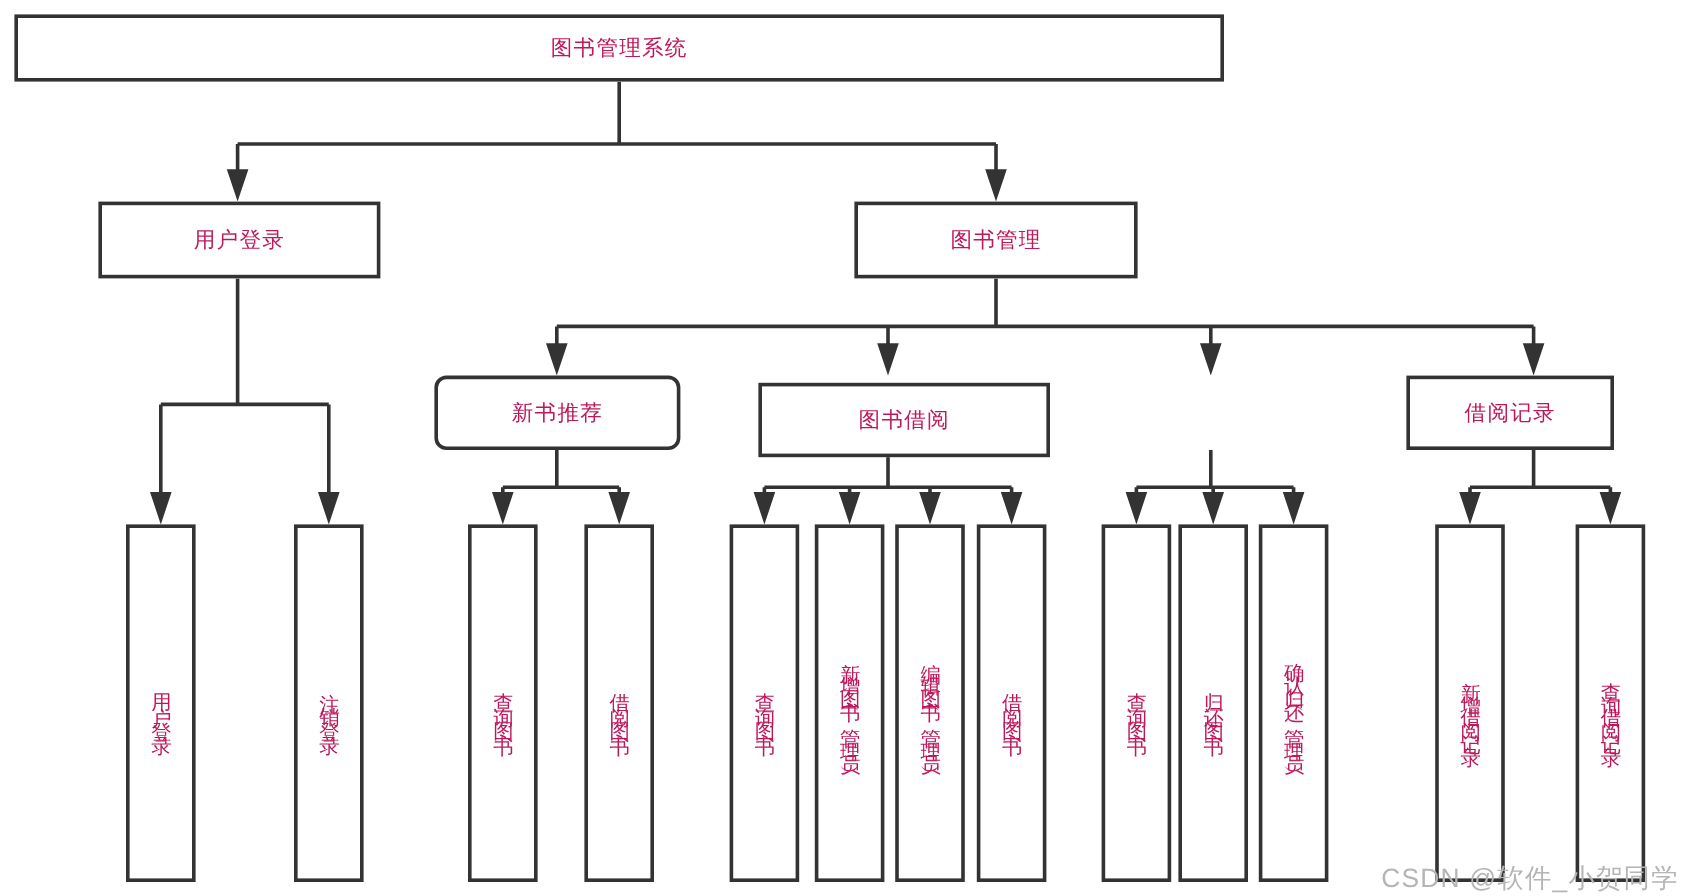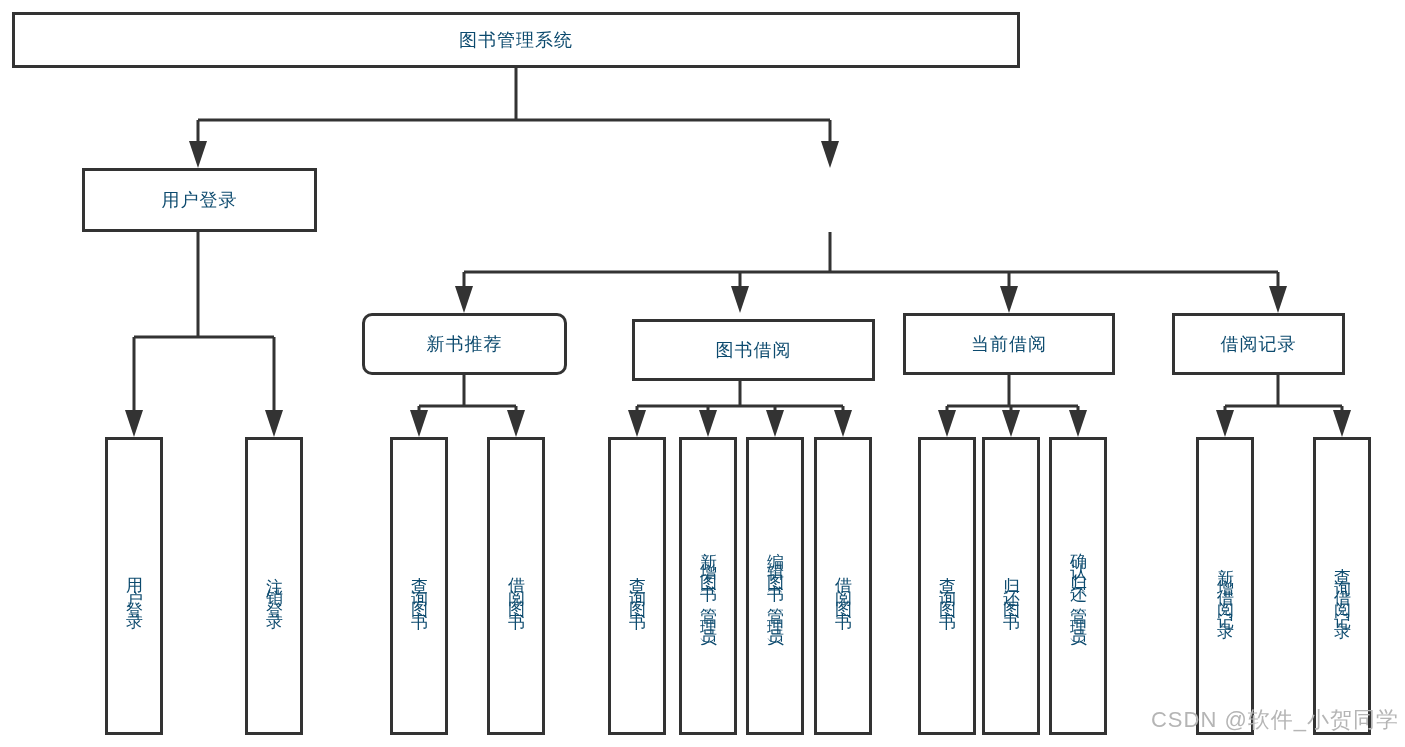--- a/index.html
+++ b/index.html
@@ -22,40 +22,40 @@
     pointer-events: none;
   }
   .node {
     position: absolute;
     box-sizing: border-box;
     border: 3px solid #333333;
     background: #ffffff;
     display: flex;
     align-items: center;
     justify-content: center;
-    color: #0c4a6e;
+    color: #be185d;
     font-size: 18px;
     letter-spacing: 1px;
     z-index: 2;
   }
   .node.leaf {
     writing-mode: vertical-rl;
     text-orientation: mixed;
     font-size: 17px;
     letter-spacing: 12px;
     line-height: 52px;
     padding-top: 4px;
   }
   .node.leaf.long {
     letter-spacing: 11px;
   }
   .watermark {
     position: absolute;
     right: 6px;
-    bottom: 12px;
+    bottom: 0;
     font-size: 22px;
     color: #b5b5b5;
     letter-spacing: 1px;
     z-index: 3;
     white-space: nowrap;
   }
 </style>
 </head>
 <body>
 
@@ -97,24 +97,24 @@
       <path d="M1011 437 L1002 410 L1020 410 Z"></path>
       <path d="M1078 437 L1069 410 L1087 410 Z"></path>
       <path d="M1225 437 L1216 410 L1234 410 Z"></path>
       <path d="M1342 437 L1333 410 L1351 410 Z"></path>
     </g>
   </svg>
 
   <div class="node" style="left:12px; top:12px; width:1008px; height:56px;">图书管理系统</div>
 
   <div class="node" style="left:82px; top:168px; width:235px; height:64px;">用户登录</div>
+  <div class="node" style="left:712px; top:168px; width:236px; height:64px;">图书管理</div>
 
   <div class="node" style="left:362px; top:313px; width:205px; height:62px;border-radius:10px;">新书推荐</div>
   <div class="node" style="left:632px; top:319px; width:243px; height:62px;">图书借阅</div>
-  <div class="node" style="left:903px; top:313px; width:212px; height:62px;">当前借阅</div>
   <div class="node" style="left:1172px; top:313px; width:173px; height:62px;">借阅记录</div>
 
   <div class="node leaf" style="left:105px; top:437px; width:58px; height:298px;">用户登录</div>
   <div class="node leaf" style="left:245px; top:437px; width:58px; height:298px;">注销登录</div>
 
   <div class="node leaf" style="left:390px; top:437px; width:58px; height:298px;">查询图书</div>
   <div class="node leaf" style="left:487px; top:437px; width:58px; height:298px;">借阅图书</div>
 
   <div class="node leaf" style="left:608px; top:437px; width:58px; height:298px;">查询图书</div>
   <div class="node leaf long" style="left:679px; top:437px; width:58px; height:298px;">新增图书（管理员）</div>

